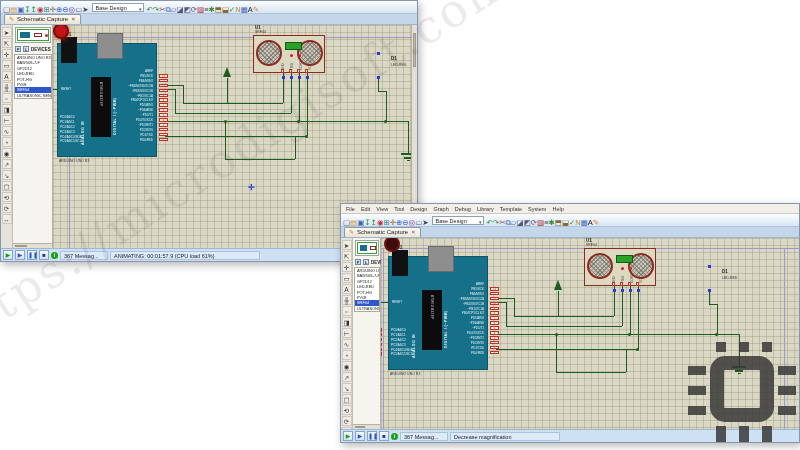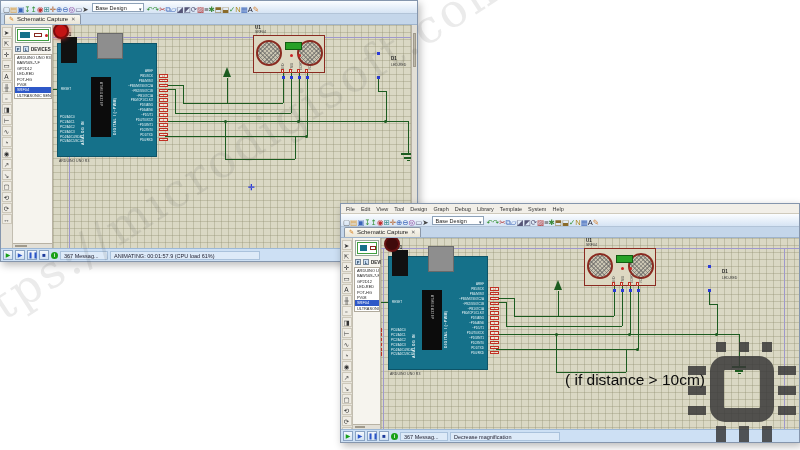--- a/index.html
+++ b/index.html
@@ -459,21 +459,20 @@
     </div>
     <div class="statusbar">
       <span style="display:contents"><span class="simbtn" style="color: rgb(23, 160, 23);">▶</span><span class="simbtn" style="color: rgb(42, 85, 200);">▶</span><span class="simbtn" style="color: rgb(42, 85, 200);">❚❚</span><span class="simbtn" style="color: rgb(28, 58, 154);">■</span></span>
       <span class="infoi">i</span>
       <span class="stxt" style="width:48px">367 Messag...</span>
       <span class="stxt" style="width:110px">Decrease magnification</span>
     </div>
   </div>
 
   <div class="ann" style="left:535px;top:368px;width:200px;font-size:15.5px;line-height:23px;z-index:25">
-    <div>( if distance &gt; 10cm)</div>
   </div>
 
   <div class="wm" style="left:-50px;top:310px;width:1000px">https://microdigisoft.com - 4.16 pm</div>
 
   <div class="chip" style="left:688px;top:342px;width:108px;height:100px">
     <div class="cbody" style="left:22px;top:14px"></div>
     <div style="left:28px;top:0;width:10px;height:10px"></div>
       <div style="left:51px;top:0;width:10px;height:10px"></div>
       <div style="left:74px;top:0;width:10px;height:10px"></div>
     <div style="left:28px;top:84px;width:10px;height:16px"></div>

